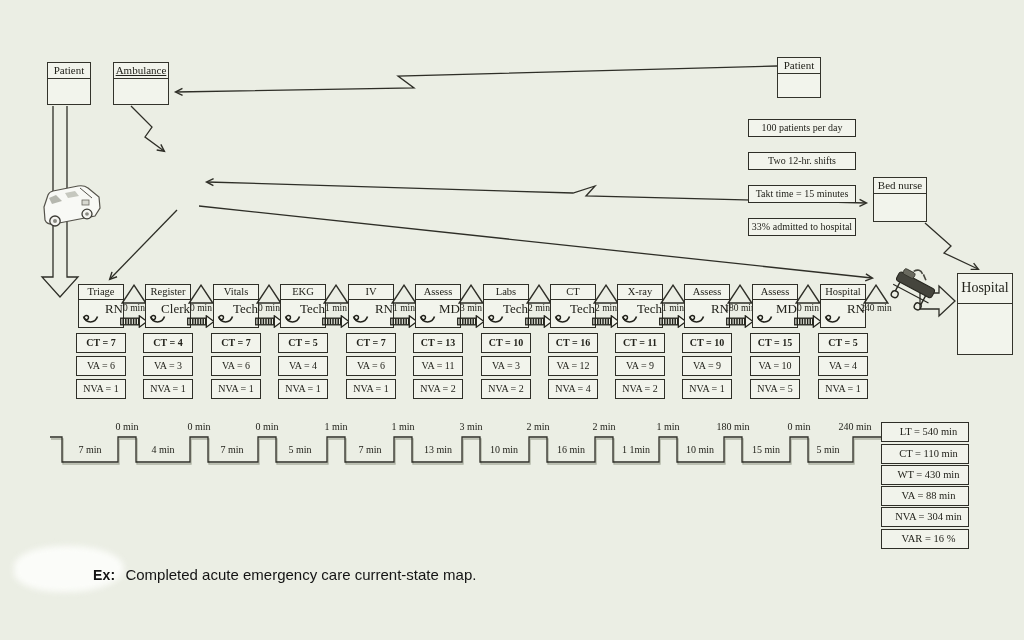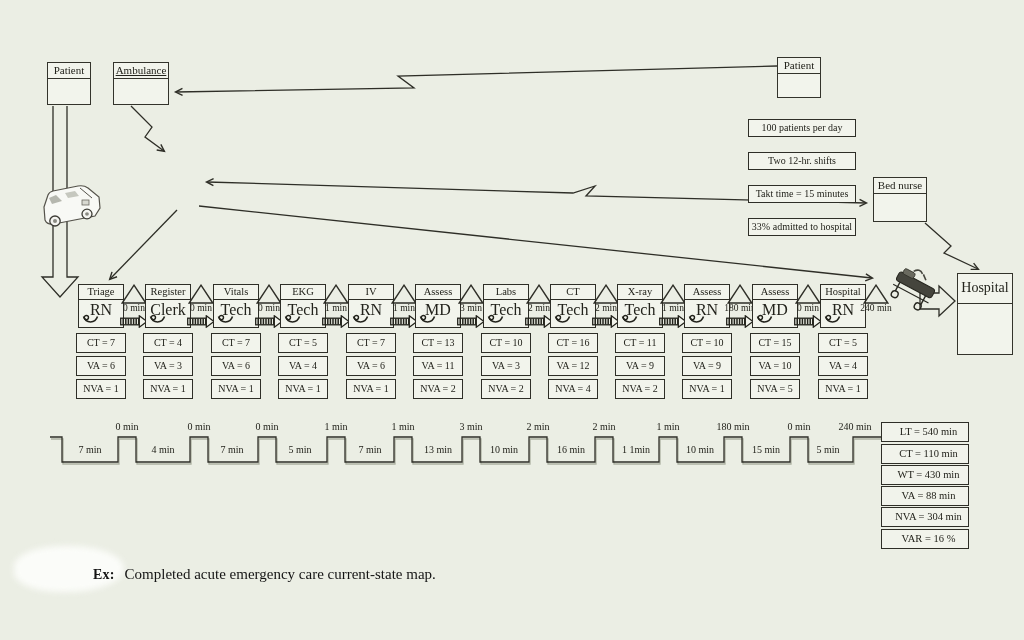--- a/index.html
+++ b/index.html
@@ -14,32 +14,32 @@
   #demand{position:absolute;left:748px;top:104px;width:108px;}
   .drow{height:18px;background:#f2f4ec;border:1.3px solid #2e2e27;box-sizing:border-box;margin-top:15px;
         text-align:center;font-size:10px;line-height:16px;white-space:nowrap;}
   #summary{position:absolute;left:881px;top:421px;width:88px;text-align:center;}
   .srow{height:20px;background:#f1f3eb;border:1.3px solid #2e2e27;box-sizing:border-box;margin-top:1.3px;
         font-size:10.5px;line-height:18px;padding-left:7px;white-space:nowrap;}
   .station{position:absolute;top:284px;width:46px;}
   .stname{position:absolute;top:0;left:0;width:46px;height:16px;background:#f2f4ec;border:1.3px solid #2e2e27;
           box-sizing:border-box;font-size:10.5px;line-height:13px;text-align:center;white-space:nowrap;}
   .strole{position:absolute;top:15px;left:0;width:46px;height:29px;background:#f2f4ec;border:1.3px solid #2e2e27;
-          box-sizing:border-box;text-align:center;font-size:16px;padding-top:1px;}
+          box-sizing:border-box;text-align:right;font-size:13px;padding-top:1px;}
   .strole svg{position:absolute;left:3px;bottom:1px;}
   .stdata{position:absolute;top:49px;left:-2px;width:50px;}
   .stcell{height:20px;background:#f2f4ec;border:1.3px solid #2e2e27;box-sizing:border-box;margin-top:3px;
           font-size:10px;line-height:17px;text-align:center;white-space:nowrap;}
-  .stcell.first{margin-top:0;}
+  .stcell.first{margin-top:0;font-weight:bold;}
   .gap{position:absolute;top:284px;width:0;}
   .gap .tri{position:absolute;left:-13px;top:0;}
   .gap .wlabel{position:absolute;top:19px;left:0;transform:translateX(-50%);font-size:9.5px;white-space:nowrap;}
   .gap .push{position:absolute;left:-14px;top:31px;}
   .tlabel{position:absolute;transform:translateX(-50%);font-size:10px;white-space:nowrap;}
-  #caption{position:absolute;left:93px;top:566px;font-family:Liberation Serif, serif;
+  #caption{position:absolute;left:93px;top:566px;font-family:Liberation Sans, sans-serif;
            font-size:15px;color:#141414;white-space:nowrap;}
   #caption b{font-weight:700;font-size:14px;margin-right:10px;letter-spacing:.2px;}
   #blob{position:absolute;left:14px;top:546px;width:110px;height:46px;background:#fbfcf9;
         border-radius:48% 52% 55% 45%;filter:blur(3px);}
 </style>
 </head>
 <body>
 
 <div id="canvas">
 

